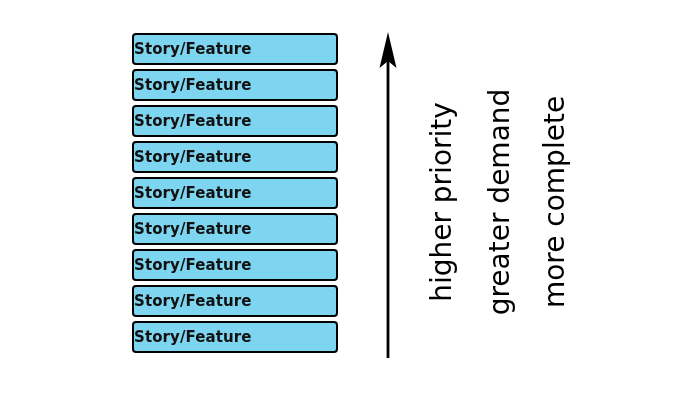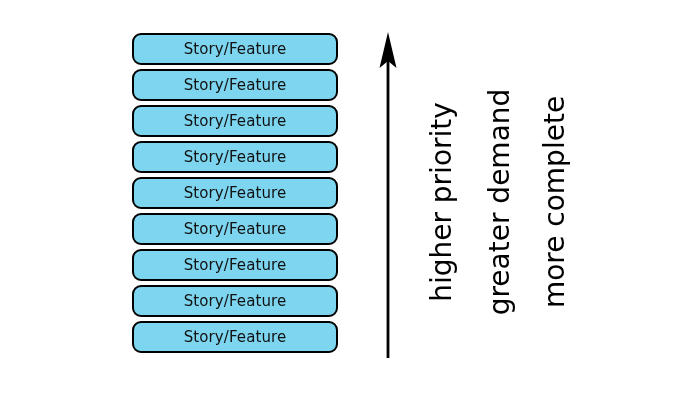--- a/index.html
+++ b/index.html
@@ -30,24 +30,24 @@
   }
 
   .story-card {
     position: absolute;
     left: 0;
     width: 206px;
     height: 32px;
     box-sizing: border-box;
     background: #7dd5ef;
     border: 2px solid #000000;
-    border-radius: 9px;
+    border-radius: 4px;
     display: flex;
     align-items: center;
-    justify-content: center;
+    font-weight: bold;
   }
 
   .story-card-label {
     font-size: 15px;
     line-height: 1;
     color: #111111;
     letter-spacing: 0.1px;
     white-space: nowrap;
     user-select: none;
   }

